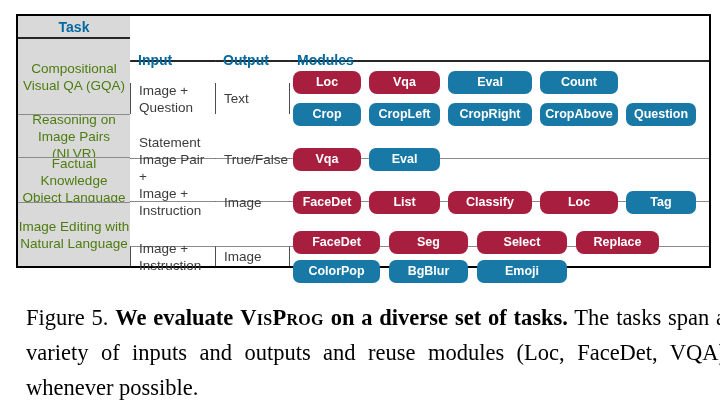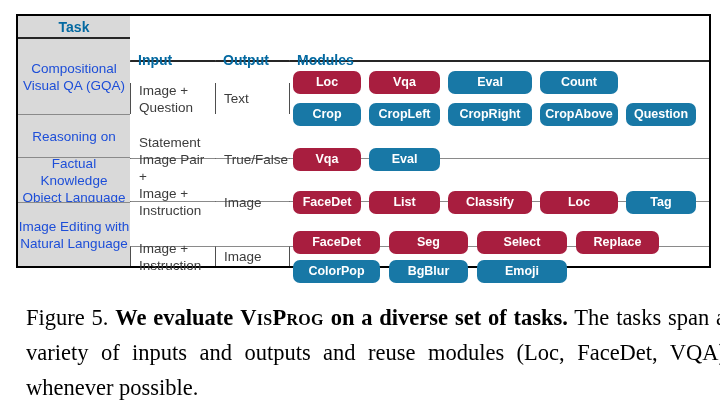--- a/index.html
+++ b/index.html
@@ -28,38 +28,38 @@
   .hcell {
     font-weight:bold; font-size:14px; color:#0369a1;
     border-bottom:2px solid #262626;
     padding-left:7px;
   }
   .hcell.c0 { background:var(--header-gray); text-align:center; padding-left:0; }
 
   .task-cell {
     background:var(--header-gray);
     text-align:center;
-    font-size:13.5px; color:#1d4ed8; line-height:17px;
+    font-size:13.5px; color:#4d7c0f; line-height:17px;
   }
   .body-cell { font-size:13.5px; color:#3c3c3c; padding-left:8px; line-height:17px; }
 
   .modules-cell { padding-left:3px; }
   .mlines-a { gap:9px; }
   .mlines-b { gap:6px; }
   .mod-line { display:grid; }
   .mlines-a .mod-line { grid-template-columns:68px 71px 84px 78px 70px; column-gap:8px; }
   .mlines-b .mod-line { grid-template-columns:87px 79px 90px 83px; column-gap:9px; }
 
   .badge {
     height:23px; line-height:23px;
     border-radius:7px;
     text-align:center;
     color:#fff; font-weight:bold; font-size:12.5px;
   }
-  .badge.red  { background:var(--module-red); }
+  .badge.red  { background:var(--module-red);border-radius:8px; }
   .badge.blue { background:var(--module-blue); }
 
   
   .caption {
     position:absolute; left:14px; top:288px;
     width:700px; margin:12px;
     font-family:"Liberation Serif", serif;
     font-size:22.5px; line-height:35px;
     color:#000;
     text-align:justify;
@@ -93,20 +93,21 @@
       <div class="mod-line">
         <span class="badge blue">Crop</span>
         <span class="badge blue">CropLeft</span>
         <span class="badge blue">CropRight</span>
         <span class="badge blue">CropAbove</span>
         <span class="badge blue">Question</span>
       </div>
     </div>
     <div class="cell task-cell c0 bt">
       <div>Reasoning on</div>
+      <div>Image Pairs (NLVR)</div>
     </div>
     <div class="cell body-cell c1 bt">
       <div>Statement</div>
       <div>Image Pair +</div>
     </div>
     <div class="cell body-cell c2 bt">True/False</div>
     <div class="cell modules-cell c3 bt mlines-a">
       <div class="mod-line">
         <span class="badge red">Vqa</span>
         <span class="badge blue">Eval</span>

